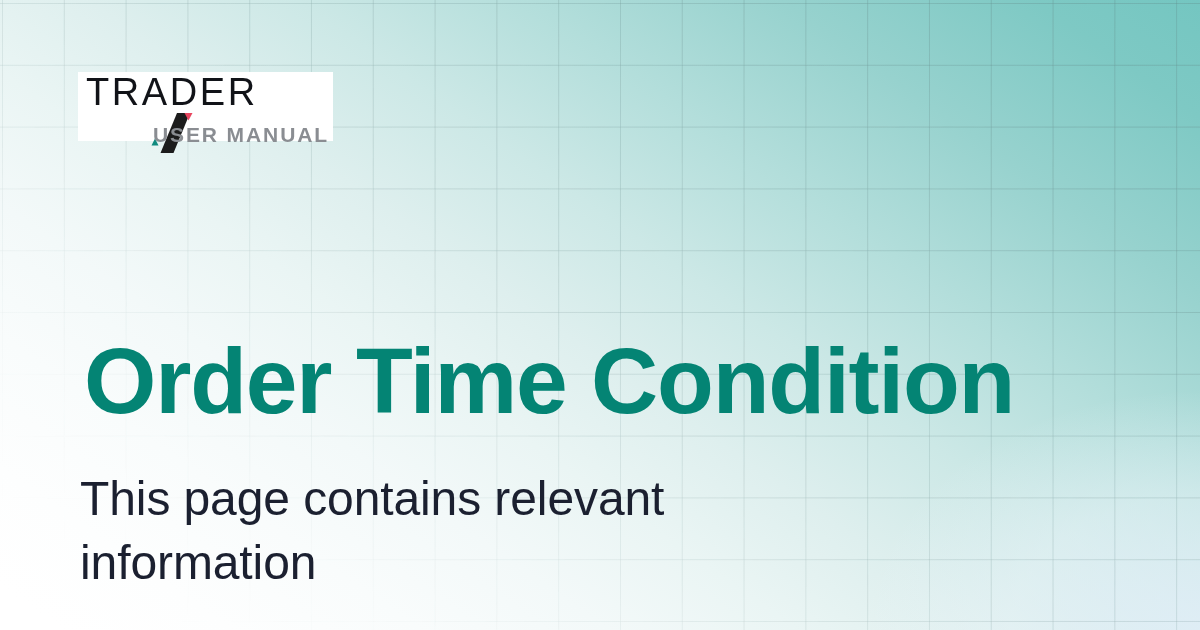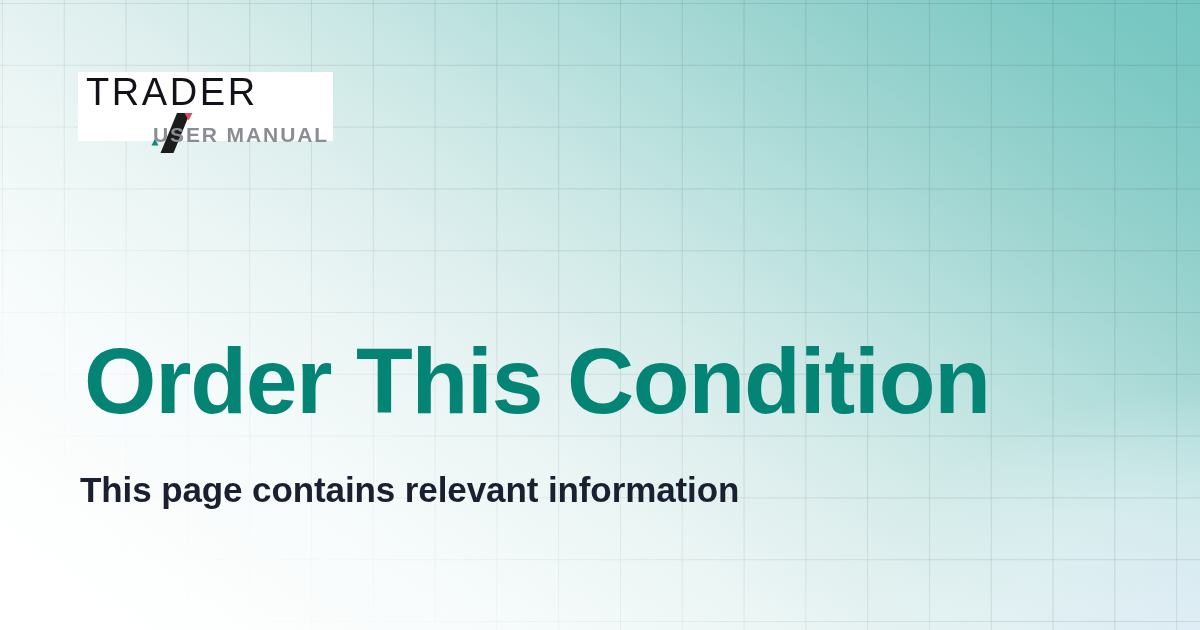--- a/index.html
+++ b/index.html
@@ -191,22 +191,22 @@
     color: #048474;
     white-space: nowrap;
     z-index: 4;
   }
 
   .subtitle {
     position: absolute;
     left: 80px;
     top: 467px;
     font-family: "Liberation Sans", "DejaVu Sans", sans-serif;
-    font-size: 35px;
-    font-weight: 700;
+    font-size: 48px;
+    font-weight: 400;
     line-height: 1.33;
     color: #1b2030;
     letter-spacing: -0.1px;
     max-width: 780px;
     z-index: 4;
   }
   .subtitle .line { display: block; }
 </style>
 </head>
 <body>
@@ -229,19 +229,19 @@
 
           <polygon points="9.5,34.5 2.5,34.5 6,27.5" fill="#0f8a7e"></polygon>
 
           <polygon points="35.5,2 43.5,2 39.5,9.5" fill="#e8455f"></polygon>
         </svg>
       </span>
     </div>
     <div class="logo-sub">USER MANUAL</div>
   </div>
 
-  <div class="headline">Order This Condition</div>
+  <div class="headline">Order Time Condition</div>
 
   <div class="subtitle">
     <span class="line">This page contains relevant information</span>
   </div>
 
 </div>
 
 </body></html>

